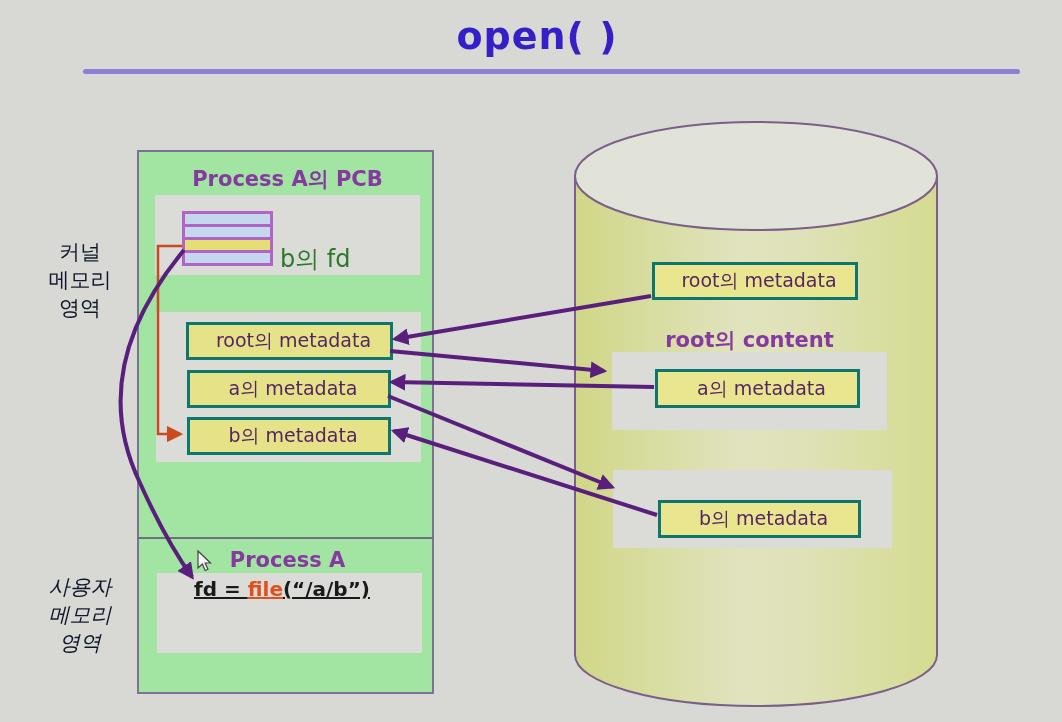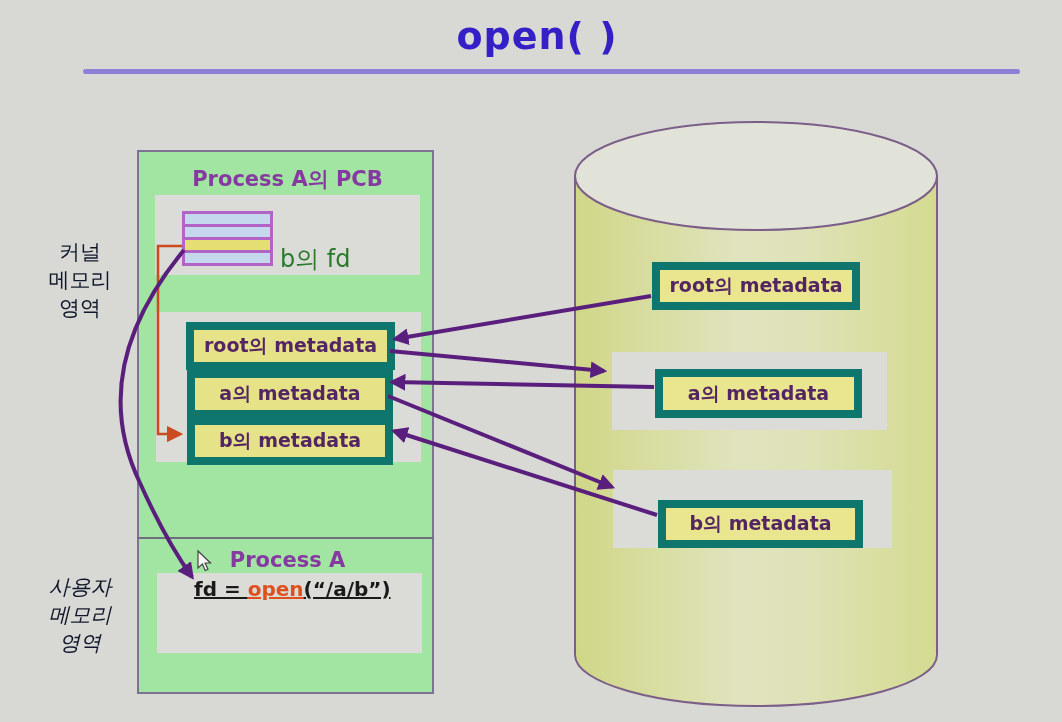--- a/index.html
+++ b/index.html
@@ -41,24 +41,25 @@
     left:182px;top:211px;width:85px;
     border:3px solid #b163c6;background:#b163c6;
     display:flex;flex-direction:column;gap:3px;
   }
   .fd-row{height:10px;width:100%;}
   .fd-row.blue{background:#c4d7ed;}
   .fd-row.yellow{background:#e5de72;}
   .fd-label{color:#2a7a2a;font-size:24px;font-weight:normal;margin-top:12px;}
   
   .metabox{
-    border:8px solid #0f766e;background:#e6e288;color:#542563;
-    font-size:19px;font-weight:bold;
+    border:3px solid #0f766e;background:#e6e288;color:#542563;
+    font-size:19px;font-weight:normal;
     display:flex;align-items:center;justify-content:center;
     white-space:nowrap;
+    padding-left:8px;
   }
   .metabox.disk{background:#eae68f;}
   
   .code-line{
     left:194px;top:577px;font-size:20px;font-weight:bold;color:#1a1a1a;
     white-space:nowrap;
   }
   .code-line .u{text-decoration:underline;}
   .code-line .fn{color:#e0501e;}
   svg{display:block;}
@@ -110,24 +111,25 @@
   <div class="abs fd-label" style="left:280px;top:231px;">b의 fd</div>
 
   <div class="abs panel" style="left:156px;top:312px;width:265px;height:150px;"></div>
   <div class="abs metabox" style="left:186px;top:322px;width:193px;height:32px;">root의 metadata</div>
   <div class="abs metabox" style="left:187px;top:370px;width:190px;height:32px;">a의 metadata</div>
   <div class="abs metabox" style="left:187px;top:417px;width:190px;height:32px;">b의 metadata</div>
 
   <div class="abs diagram-label" style="left:155px;top:548px;width:265px;">Process A</div>
   <div class="abs panel" style="left:157px;top:573px;width:265px;height:80px;"></div>
   <div class="abs code-line">
-    <span class="u">fd = </span><span class="u fn">open</span><span class="u">(“/a/b”)</span>
+    <span class="u">fd = </span><span class="u fn">file</span><span class="u">(“/a/b”)</span>
   </div>
 
   <div class="abs metabox disk" style="left:652px;top:262px;width:192px;height:32px;">root의 metadata</div>
+  <div class="abs diagram-label" style="left:612px;top:326px;width:275px;">root의 content</div>
   <div class="abs panel" style="left:612px;top:352px;width:275px;height:78px;"></div>
   <div class="abs metabox disk" style="left:655px;top:369px;width:191px;height:33px;">a의 metadata</div>
   <div class="abs panel" style="left:613px;top:470px;width:279px;height:78px;"></div>
   <div class="abs metabox disk" style="left:658px;top:500px;width:189px;height:32px;">b의 metadata</div>
 
   <svg class="abs layer" width="1062" height="722" viewBox="0 0 1062 722">
     <defs>
       <marker id="ah-purple" viewBox="0 0 10 10" refX="8" refY="5" markerWidth="4.2" markerHeight="4.2" orient="auto-start-reverse">
         <path d="M0,0 L10,5 L0,10 z" fill="#5a1f7d"></path>
       </marker>

